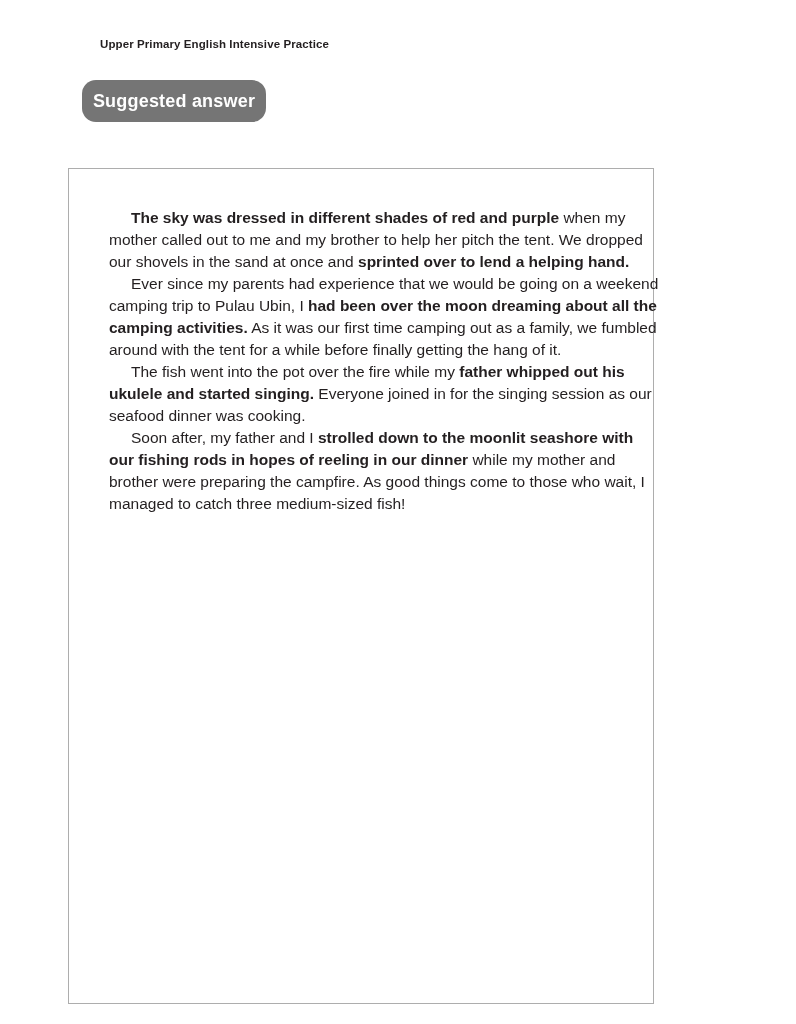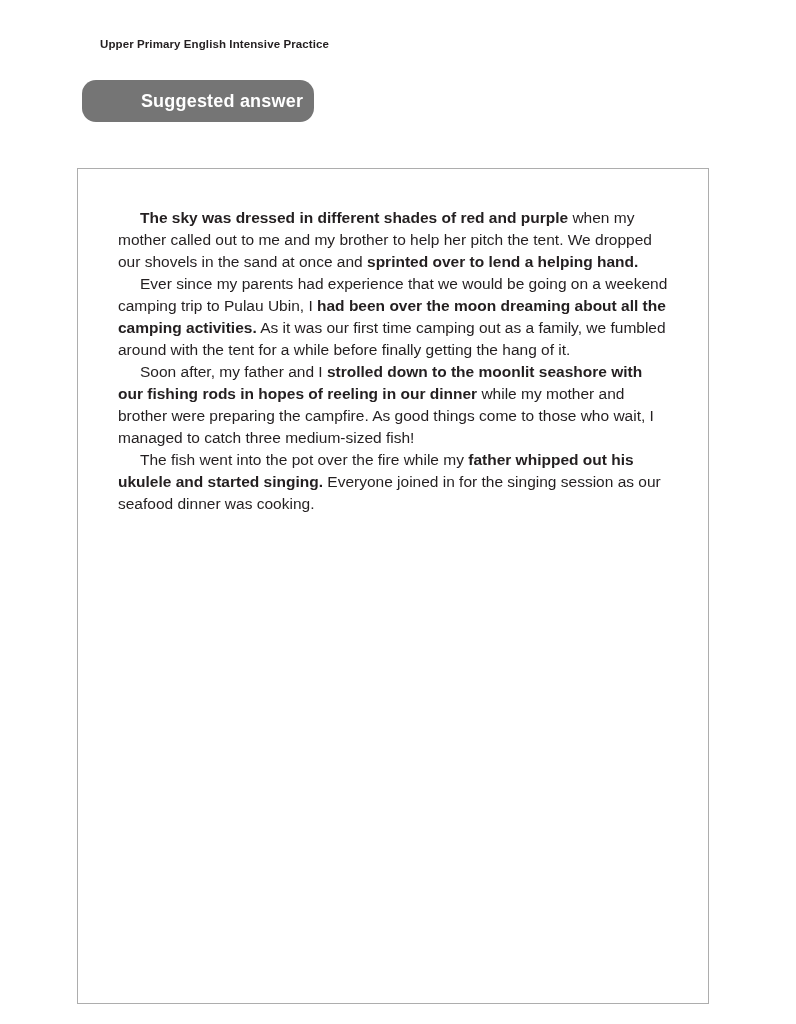--- a/index.html
+++ b/index.html
@@ -37,23 +37,23 @@
     justify-content: center;
   }
   .badge-label {
     color: #ffffff;
     font-size: 18px;
     font-weight: 700;
     letter-spacing: 0.2px;
   }
   .answer-box {
     position: absolute;
-    left: 77px;
+    left: 68px;
     top: 168px;
-    width: 632px;
+    width: 586px;
     height: 836px;
     border: 1px solid #adadad;
     background: #ffffff;
     box-sizing: border-box;
   }
   .essay {
     position: absolute;
     left: 40px;
     top: 38px;
     width: 550px;
@@ -69,26 +69,26 @@
     font-weight: 700;
   }
 </style>
 </head>
 <body>
 
 <div class="page">
 
   <div class="header-title">Upper Primary English Intensive Practice</div>
 
-  <div class="badge" style="background: rgb(117, 117, 117); padding-left: 48px;">
+  <div class="badge" style="background: rgb(117, 117, 117);">
     <span class="badge-label" style="color: rgb(255, 255, 255);">Suggested answer</span>
   </div>
 
   <div class="answer-box" style="border-color: rgb(173, 173, 173);">
     <div class="essay" style="color: rgb(35, 31, 32);">
         <p><b>The sky was dressed in different shades of red and purple</b><span> when my mother called out to me and my brother to help her pitch the tent. We dropped our shovels in the sand at once and </span><b>sprinted over to lend a helping hand.</b></p>
         <p><span>Ever since my parents had experience that we would be going on a weekend camping trip to Pulau Ubin, I </span><b>had been over the moon dreaming about all the camping activities.</b><span> As it was our first time camping out as a family, we fumbled around with the tent for a while before finally getting the hang of it.</span></p>
+        <p><span>The fish went into the pot over the fire while my </span><b>father whipped out his ukulele and started singing.</b><span> Everyone joined in for the singing session as our seafood dinner was cooking.</span></p>
         <p><span>Soon after, my father and I </span><b>strolled down to the moonlit seashore with our fishing rods in hopes of reeling in our dinner</b><span> while my mother and brother were preparing the campfire. As good things come to those who wait, I managed to catch three medium-sized fish!</span></p>
-        <p><span>The fish went into the pot over the fire while my </span><b>father whipped out his ukulele and started singing.</b><span> Everyone joined in for the singing session as our seafood dinner was cooking.</span></p>
       </div>
   </div>
 
 </div>
 
 </body></html>

